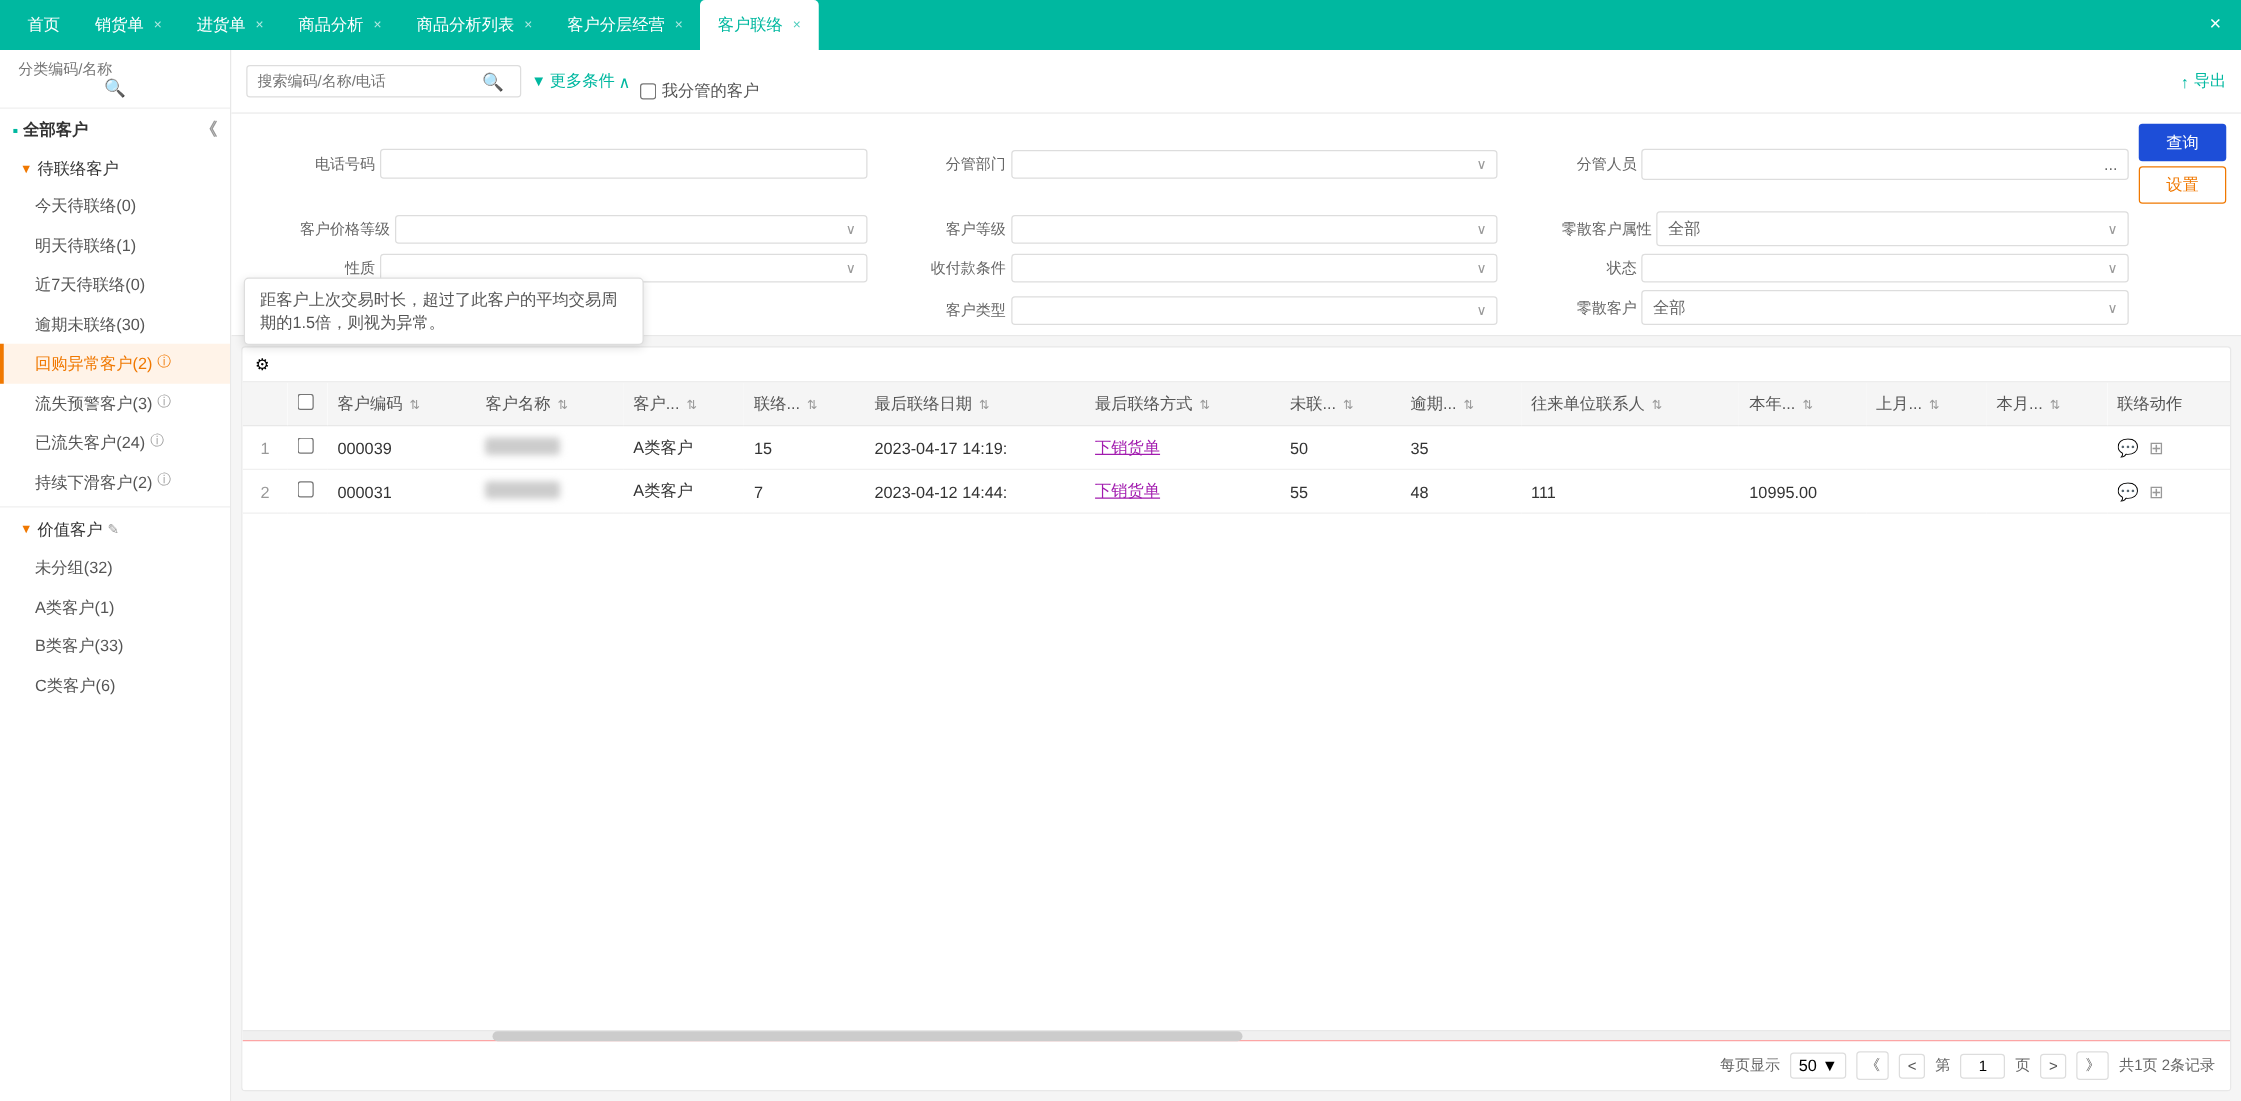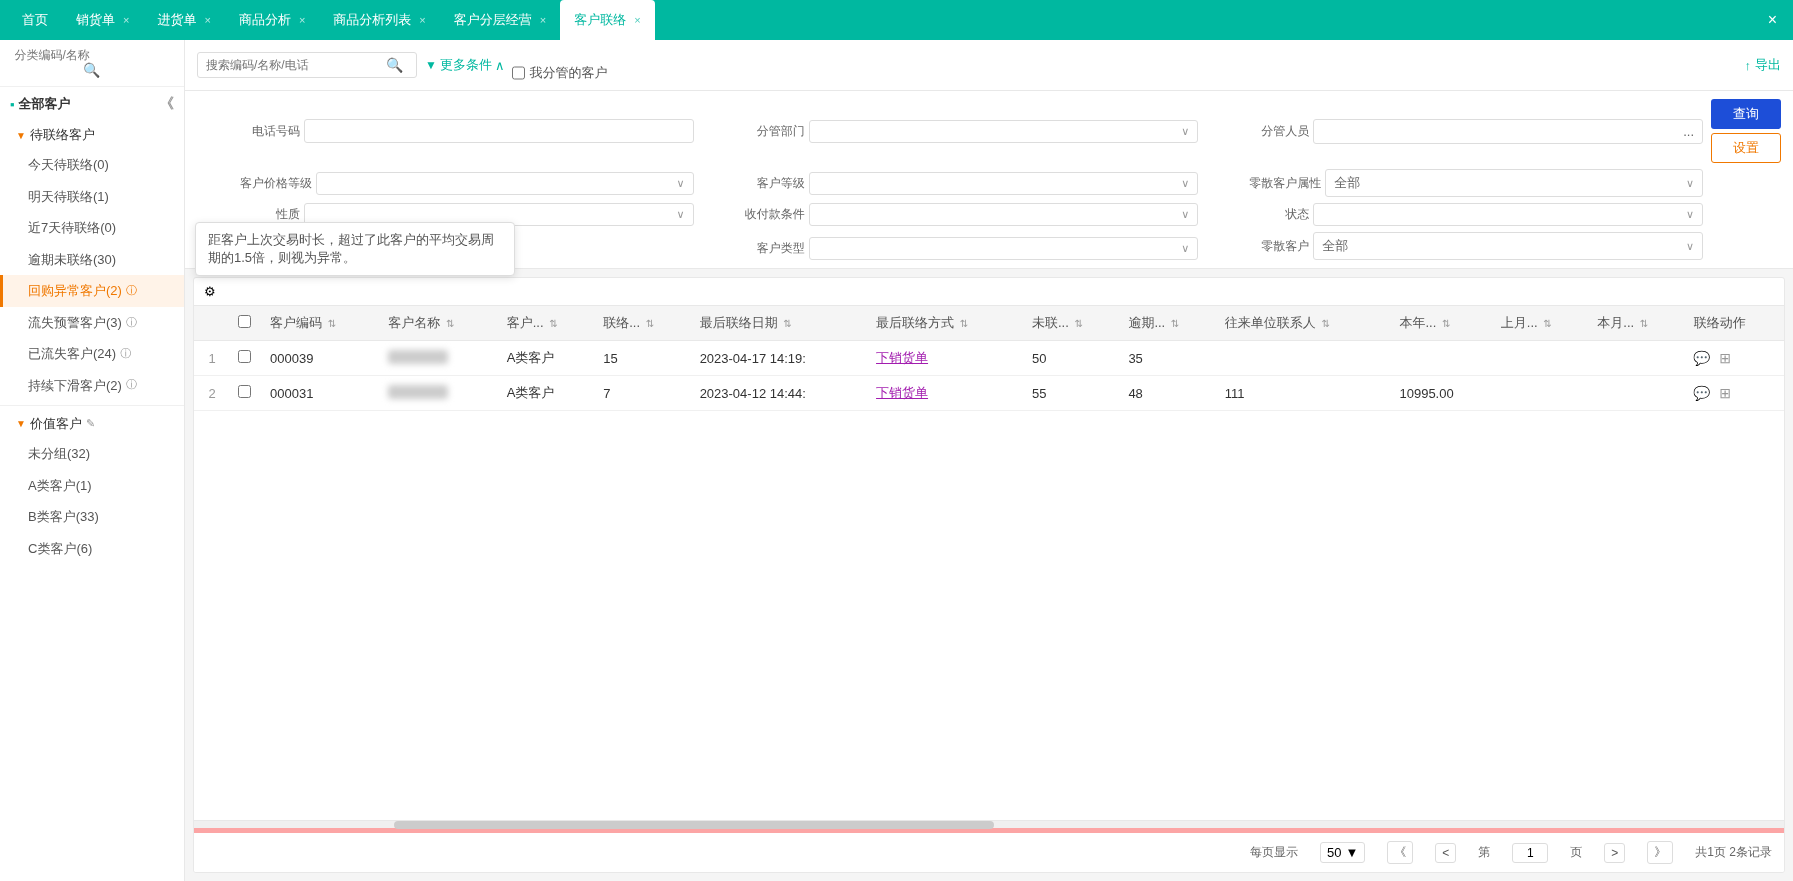--- a/index.html
+++ b/index.html
@@ -345,22 +345,22 @@
       cursor: pointer;
       font-size: 14px;
     }
 
     
     .pagination {
       padding: 8px 12px;
       display: flex;
       align-items: center;
       justify-content: flex-end;
-      gap: 22px;
-      border-top: 5px solid #fca5a5;
+      gap: 8px;
+      border-top: 1px solid #fca5a5;
       background: #fff;
     }
     .pagination-label { color: #666; font-size: 12px; }
     .pagination-select {
       border: 1px solid #ddd;
       border-radius: 3px;
       padding: 2px 6px;
       font-size: 12px;
       display: flex;
       align-items: center;

